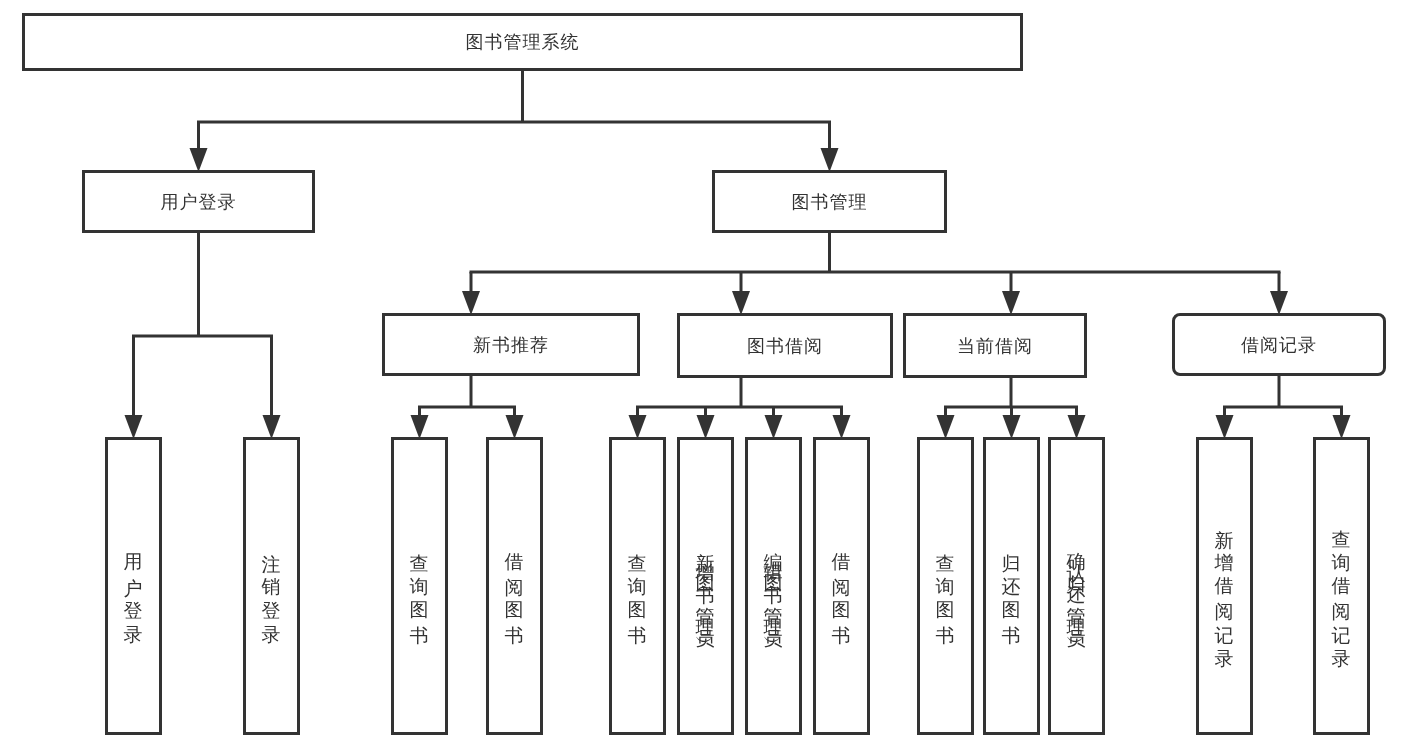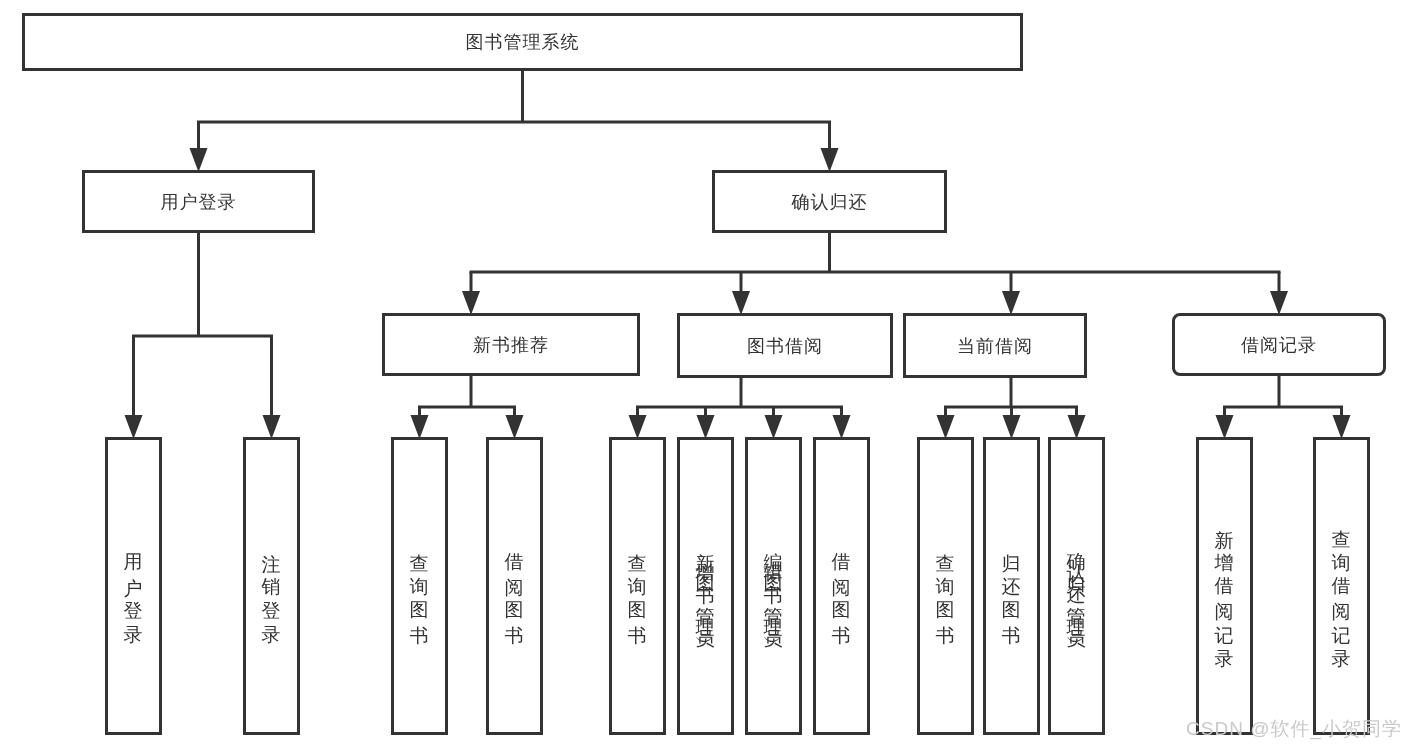--- a/index.html
+++ b/index.html
@@ -99,21 +99,21 @@
       <polygon points="1332.5,415 1350.5,415 1341.5,439" fill="#333333"></polygon>
     </svg>
 
   <div class="node h" style="left: 22px; top: 13px; width: 1001px; height: 58px;">
       <span>图书管理系统</span>
     </div>
     <div class="node h" style="left: 82px; top: 170px; width: 233px; height: 63px;">
       <span>用户登录</span>
     </div>
     <div class="node h" style="left: 712px; top: 170px; width: 235px; height: 63px;">
-      <span>确认归还</span>
+      <span>图书管理</span>
     </div>
     <div class="node h" style="left: 382px; top: 313px; width: 258px; height: 63px;">
       <span>新书推荐</span>
     </div>
     <div class="node h" style="left: 633px; top: 313px; width: 216px; height: 65px; margin-left: 44px;">
       <span>图书借阅</span>
     </div>
     <div class="node h" style="left: 903px; top: 313px; width: 184px; height: 65px;">
       <span>当前借阅</span>
     </div>
@@ -152,14 +152,13 @@
     </div>
     <div class="node v" style="left: 1048px; top: 437px; width: 57px; height: 298px;">
       <span style="letter-spacing: 11px;">确认归还（管理员）</span>
     </div>
     <div class="node v" style="left: 1196px; top: 437px; width: 57px; height: 298px;">
       <span style="letter-spacing: 24px;">新增借阅记录</span>
     </div>
     <div class="node v" style="left: 1313px; top: 437px; width: 57px; height: 298px;">
       <span style="letter-spacing: 24px;">查询借阅记录</span>
     </div>
-    <div id="watermark">CSDN @软件_小贺同学</div>
 </div>
 
 </body></html>

